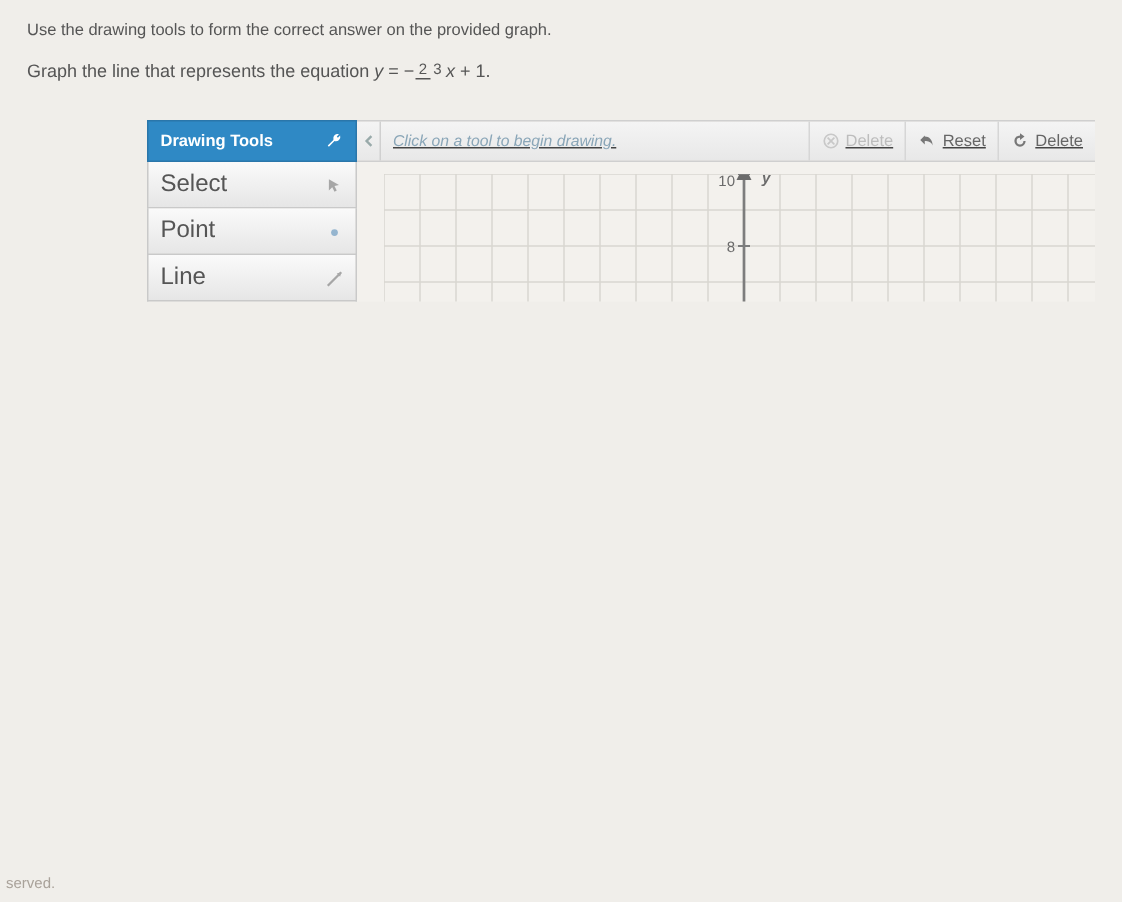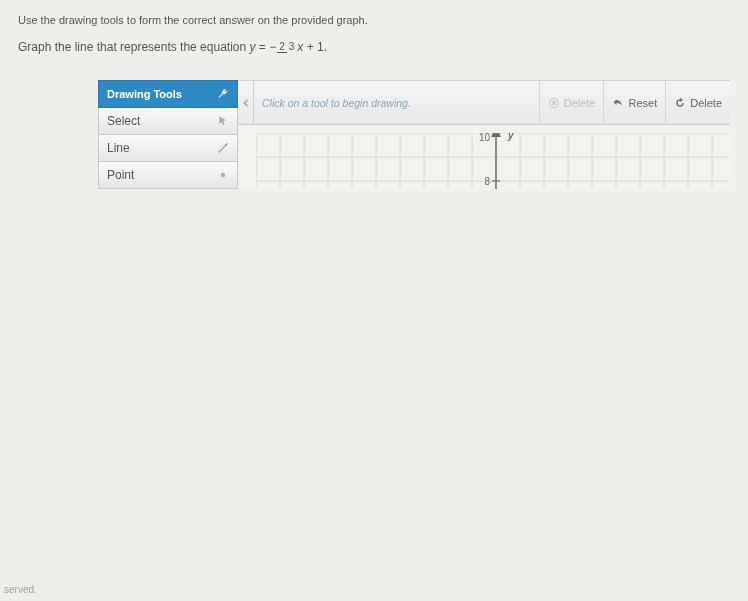--- a/index.html
+++ b/index.html
@@ -42,36 +42,37 @@
   border: 1px solid #2a76aa;
   display: flex; justify-content: space-between; align-items: center;
 }
 .wrench {
   width: 12px; height: 12px; display: inline-block;
 }
 .tool-row {
   background: linear-gradient(#fafafa,#e6e6e6);
   border: 1px solid #c9c9c9;
   border-top: none;
-  font-size: 12px;
+  font-size: 16px;
   color: #555;
   padding: 6px 8px;
   display: flex; justify-content: space-between; align-items: center;
   cursor: pointer;
 }
 .tool-icon { width: 12px; height: 12px; opacity: .6; }
 
 
 .rightcol { flex: 1; display: flex; flex-direction: column; }
 .hintbar {
   display: flex; align-items: center;
   border-top: 1px solid #cfcfcf;
   border-bottom: 1px solid #cfcfcf;
   background: linear-gradient(#f4f4f4,#e8e8e8);
-  height: 45px;
+  height: 28px;
+  text-decoration: underline;
 }
 .hint-chevron {
   width: 16px; height: 100%; display:flex; align-items:center; justify-content:center;
   border-right: 1px solid #d0d0d0;
 }
 .hint-text {
   flex: 1; font-size: 10.5px; color: #8aa6b8; font-style: italic; padding-left: 8px;
 }
 .hint-btn {
   display: flex; align-items: center; gap: 4px;
@@ -130,33 +131,33 @@
       </div>
       <div class="tool-row">
         <span>Select</span>
         <span class="tool-icon">
           <svg viewBox="0 0 16 16" width="12" height="12">
               <path fill="#777" d="M3 2l9 5-4 1 2 4-2 1-2-4-3 3z"></path>
             </svg>
         </span>
       </div>
       <div class="tool-row">
+        <span>Point</span>
+        <span class="tool-icon">
+          <svg viewBox="0 0 16 16" width="12" height="12">
+              <circle cx="8" cy="8" r="3" fill="#5a8fba"></circle>
+            </svg>
+        </span>
+      </div>
+      <div class="tool-row">
         <span>Line</span>
         <span class="tool-icon">
           <svg viewBox="0 0 16 16" width="12" height="12">
               <line x1="2" y1="14" x2="14" y2="2" stroke="#777" stroke-width="2"></line>
               <polygon points="14,2 10,3 13,6" fill="#777"></polygon>
-            </svg>
-        </span>
-      </div>
-      <div class="tool-row">
-        <span>Point</span>
-        <span class="tool-icon">
-          <svg viewBox="0 0 16 16" width="12" height="12">
-              <circle cx="8" cy="8" r="3" fill="#5a8fba"></circle>
             </svg>
         </span>
       </div>
     </div>
 
     <div class="rightcol">
       <div class="hintbar">
         <div class="hint-chevron">
           <svg viewBox="0 0 10 10" width="8" height="8">
               <path d="M7 1L3 5l4 4" fill="none" stroke="#9aa" stroke-width="2"></path>

